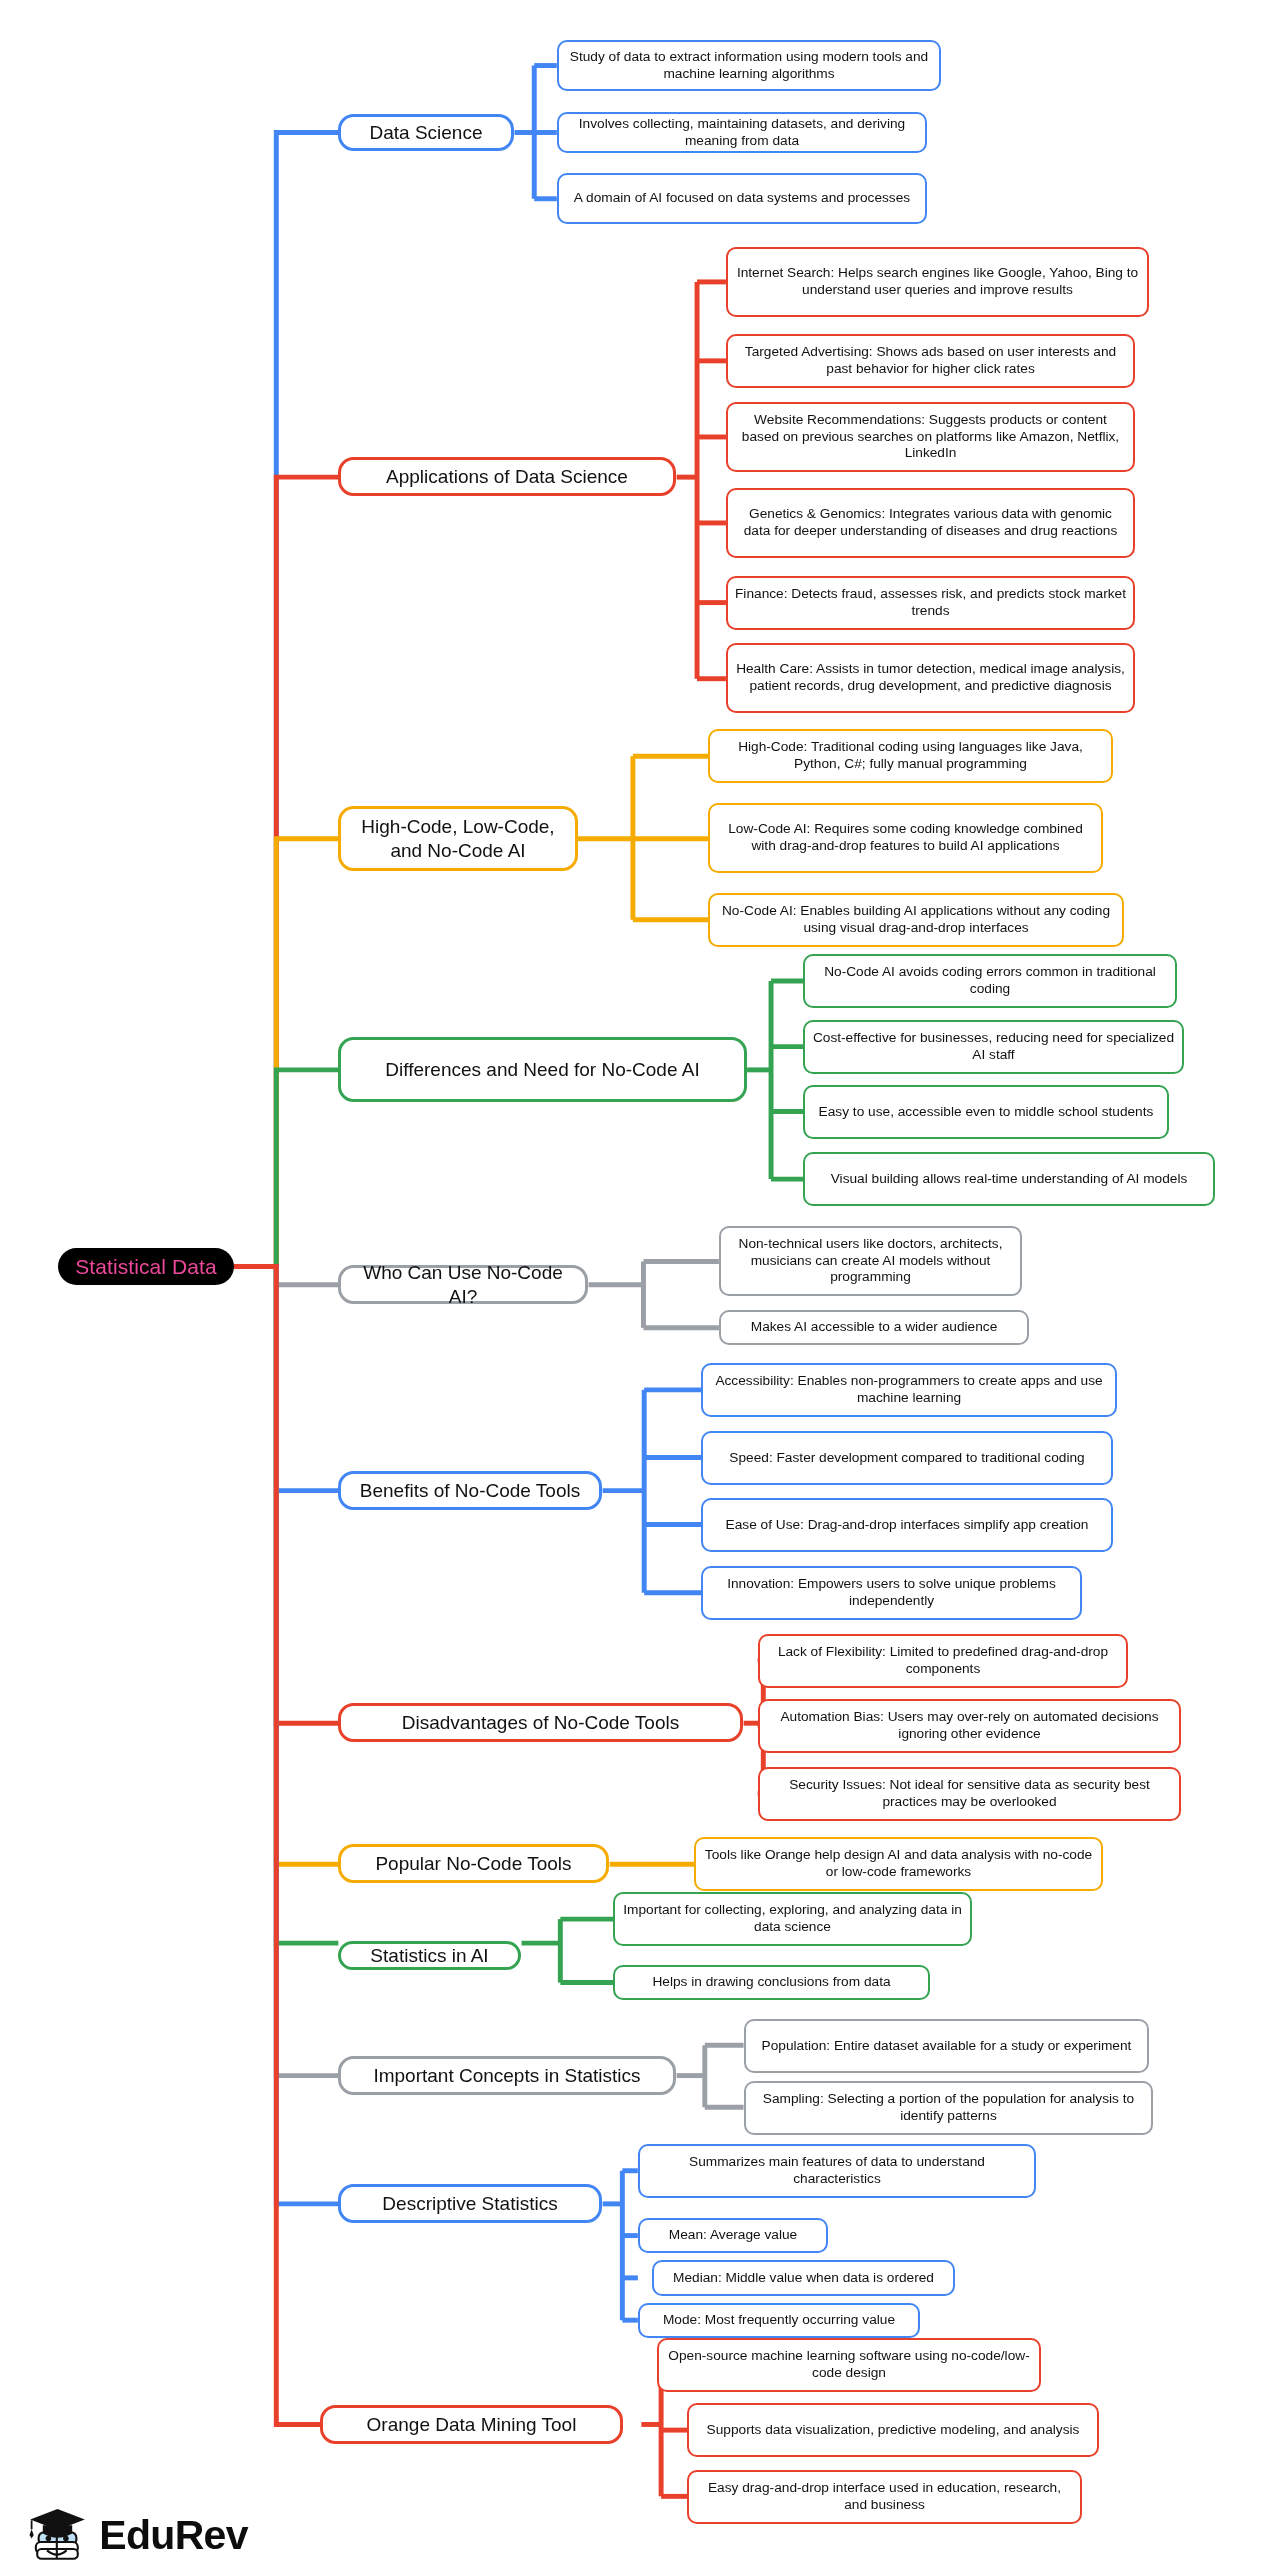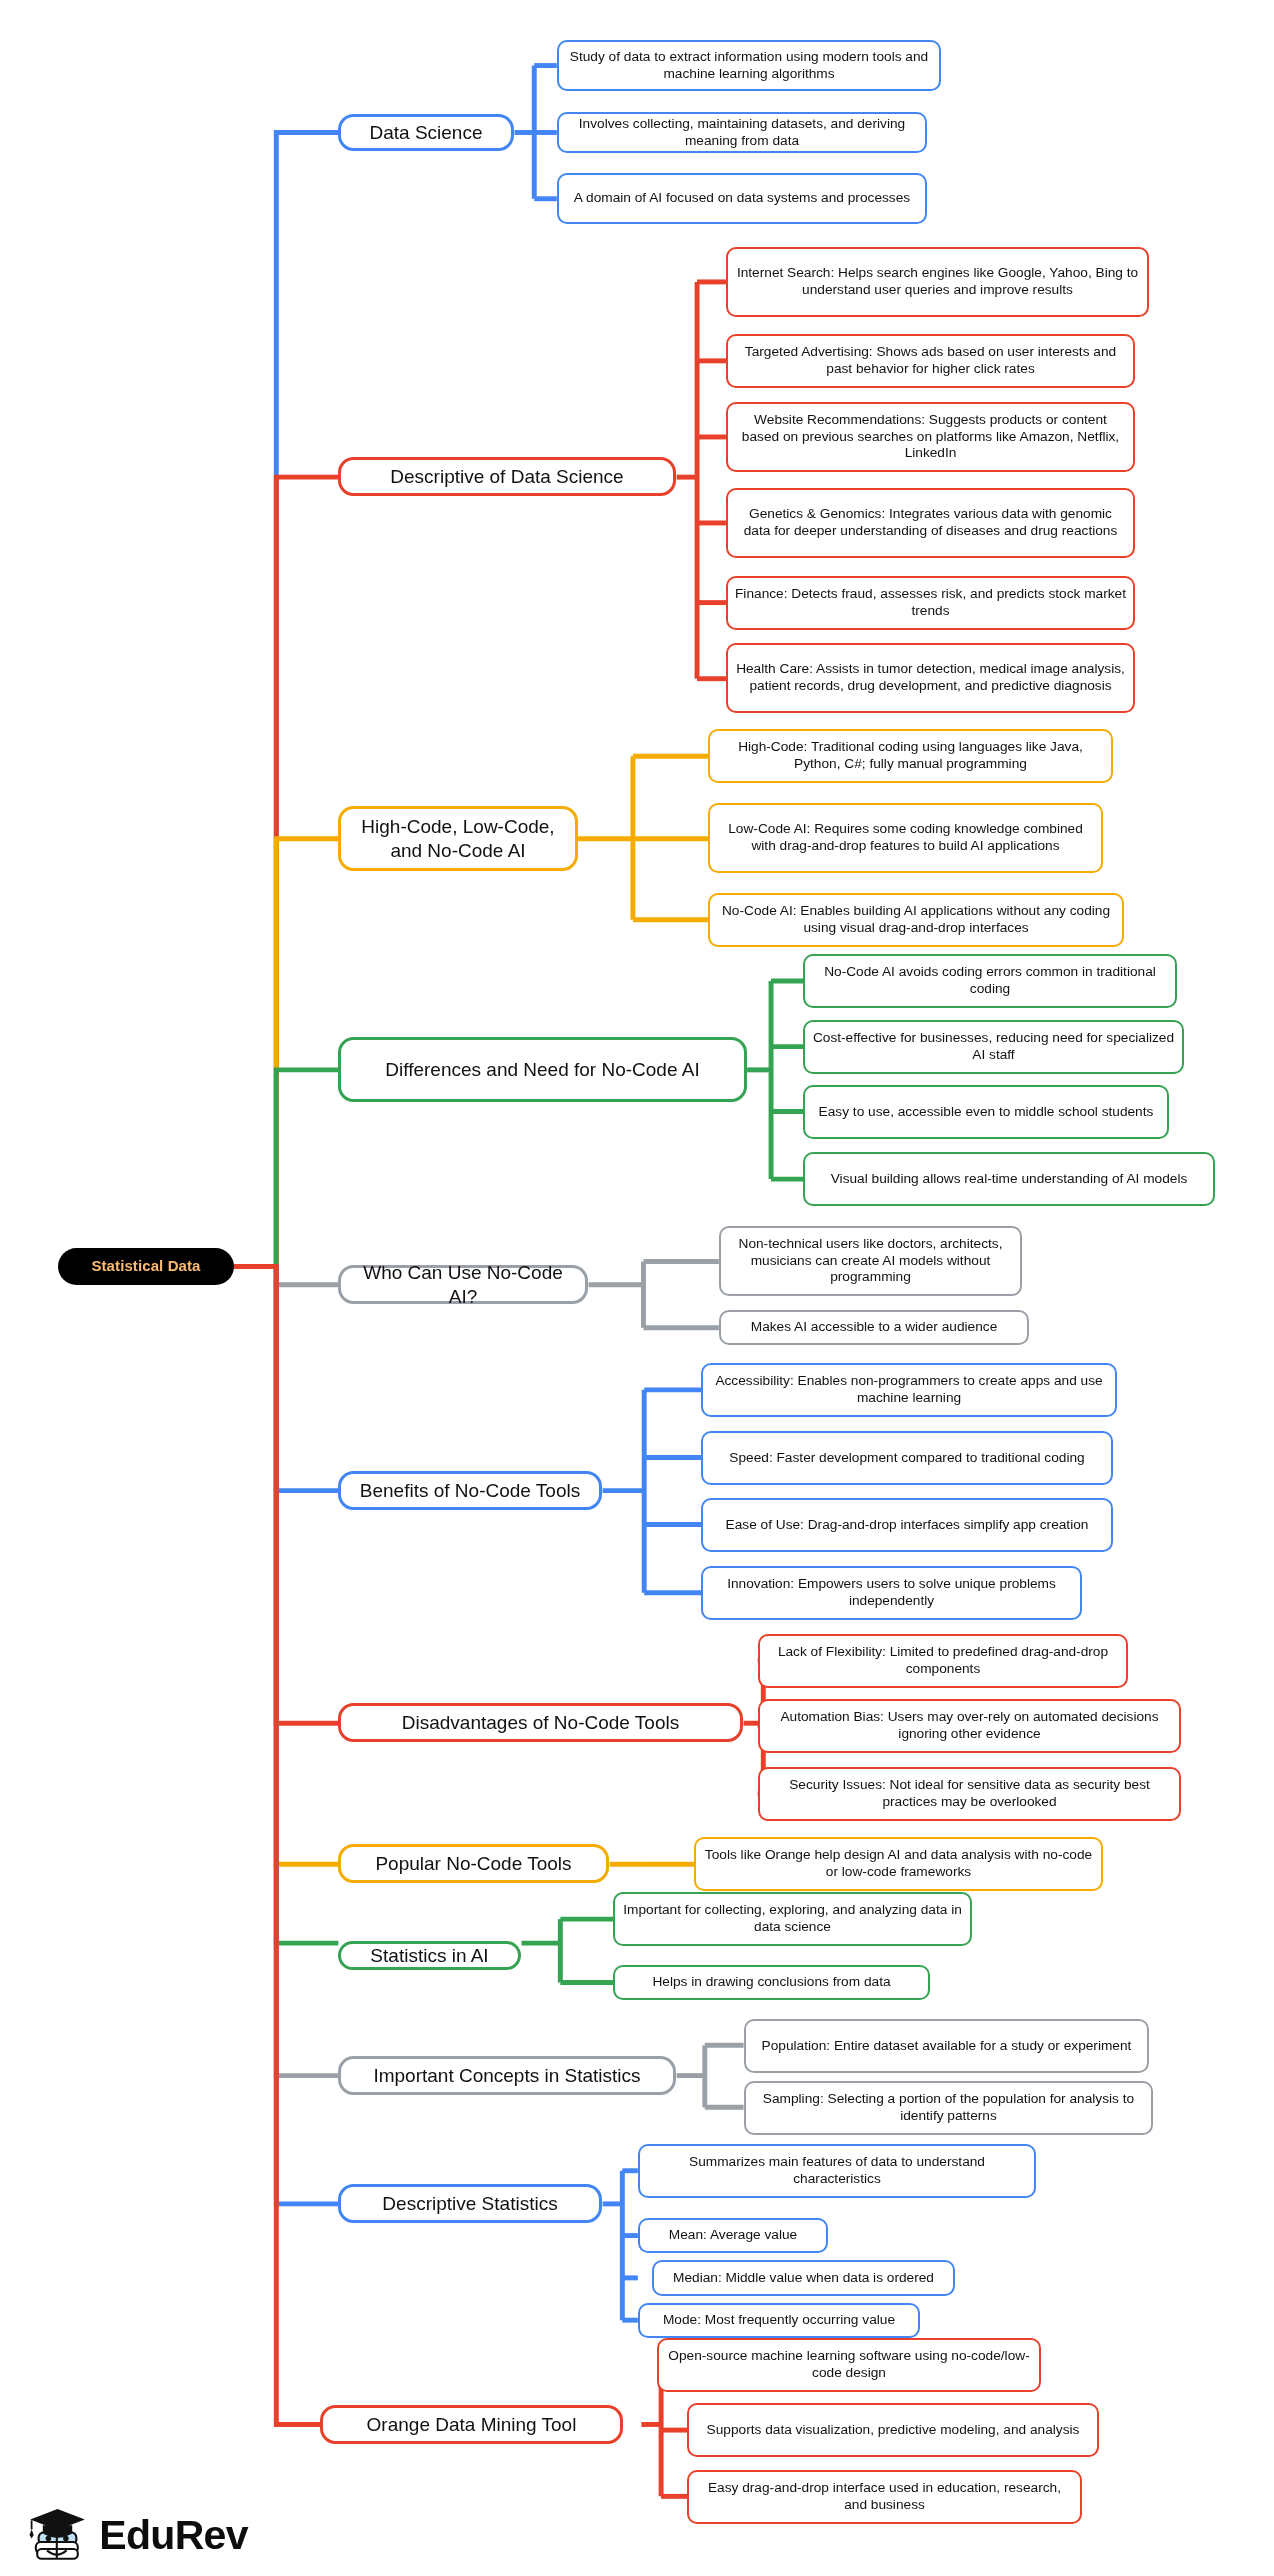--- a/index.html
+++ b/index.html
@@ -35,25 +35,25 @@
     background: #ffffff;
     border-style: solid;
     line-height: 1.22;
     color: #111111;
     padding: 2.8px 7px;
   }
 
   
   .root {
     background: #000000;
-    color: #fdba74;
+    color: #ec4899;
     border: 0;
     border-radius: 24px;
-    font-size: 15px;
-    font-weight: bold;
+    font-size: 21px;
+    font-weight: normal;
     letter-spacing: 0.1px;
   }
 
   
   .branch {
     border-width: 3.5px;
     border-radius: 15.5px;
     font-size: 19px;
     font-weight: 400;
   }
@@ -160,21 +160,21 @@
       <path d="M 938 3355 H 975" stroke="#e8402a" stroke-width="7" fill="none" stroke-linecap="butt" stroke-linejoin="miter"></path>
       <path d="M 938 3448 H 975" stroke="#e8402a" stroke-width="7" fill="none" stroke-linecap="butt" stroke-linejoin="miter"></path>
       <path d="M 938 3542 H 975" stroke="#e8402a" stroke-width="7" fill="none" stroke-linecap="butt" stroke-linejoin="miter"></path>
     </svg>
   <div id="nodes">
       <div class="node root" style="left: 58px; top: 1248px; width: 176px; height: 37px;">Statistical Data</div>
       <div class="node branch" style="left: 338px; top: 114px; width: 176px; height: 37px; border-color: rgb(66, 133, 244);">Data Science</div>
       <div class="node leaf" style="left: 557px; top: 40px; width: 384px; height: 51px; border-color: rgb(66, 133, 244);">Study of data to extract information using modern tools and machine learning algorithms</div>
       <div class="node leaf" style="left: 557px; top: 112px; width: 370px; height: 41px; border-color: rgb(66, 133, 244);">Involves collecting, maintaining datasets, and deriving meaning from data</div>
       <div class="node leaf" style="left: 557px; top: 173px; width: 370px; height: 51px; border-color: rgb(66, 133, 244);">A domain of AI focused on data systems and processes</div>
-      <div class="node branch" style="left: 338px; top: 457px; width: 338px; height: 39px; border-color: rgb(232, 64, 42);">Descriptive of Data Science</div>
+      <div class="node branch" style="left: 338px; top: 457px; width: 338px; height: 39px; border-color: rgb(232, 64, 42);">Applications of Data Science</div>
       <div class="node leaf" style="left: 726px; top: 247px; width: 423px; height: 70px; border-color: rgb(232, 64, 42);">Internet Search: Helps search engines like Google, Yahoo, Bing to understand user queries and improve results</div>
       <div class="node leaf" style="left: 726px; top: 334px; width: 409px; height: 54px; border-color: rgb(232, 64, 42);">Targeted Advertising: Shows ads based on user interests and past behavior for higher click rates</div>
       <div class="node leaf" style="left: 726px; top: 402px; width: 409px; height: 70px; border-color: rgb(232, 64, 42);">Website Recommendations: Suggests products or content based on previous searches on platforms like Amazon, Netflix, LinkedIn</div>
       <div class="node leaf" style="left: 726px; top: 488px; width: 409px; height: 70px; border-color: rgb(232, 64, 42);">Genetics &amp; Genomics: Integrates various data with genomic data for deeper understanding of diseases and drug reactions</div>
       <div class="node leaf" style="left: 726px; top: 576px; width: 409px; height: 54px; border-color: rgb(232, 64, 42);">Finance: Detects fraud, assesses risk, and predicts stock market trends</div>
       <div class="node leaf" style="left: 726px; top: 643px; width: 409px; height: 70px; border-color: rgb(232, 64, 42);">Health Care: Assists in tumor detection, medical image analysis, patient records, drug development, and predictive diagnosis</div>
       <div class="node branch" style="left: 338px; top: 806px; width: 240px; height: 65px; border-color: rgb(245, 171, 0);">High-Code, Low-Code, and No-Code AI</div>
       <div class="node leaf" style="left: 708px; top: 729px; width: 405px; height: 54px; border-color: rgb(245, 171, 0);">High-Code: Traditional coding using languages like Java, Python, C#; fully manual programming</div>
       <div class="node leaf" style="left: 708px; top: 803px; width: 395px; height: 70px; border-color: rgb(245, 171, 0);">Low-Code AI: Requires some coding knowledge combined with drag-and-drop features to build AI applications</div>
       <div class="node leaf" style="left: 708px; top: 893px; width: 416px; height: 54px; border-color: rgb(245, 171, 0);">No-Code AI: Enables building AI applications without any coding using visual drag-and-drop interfaces</div>

